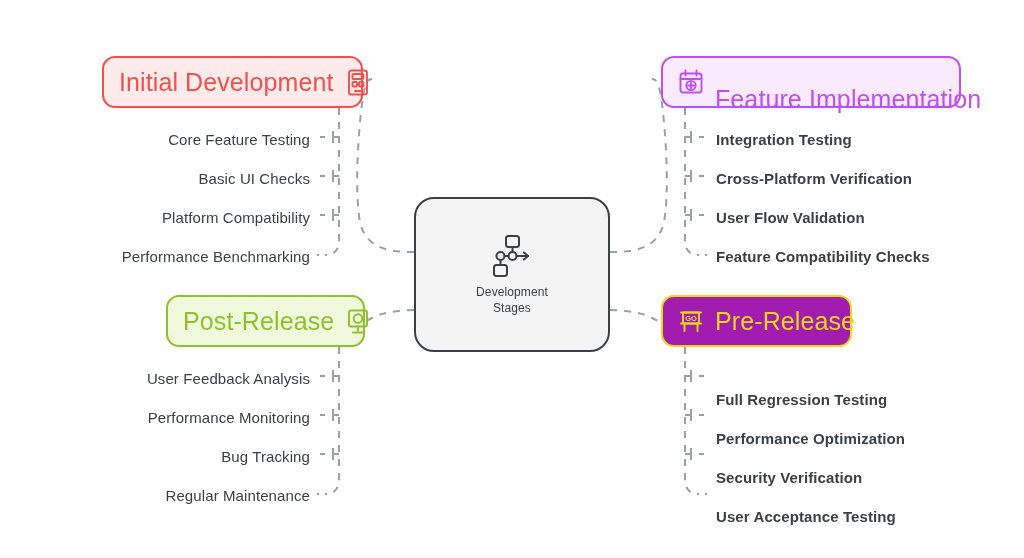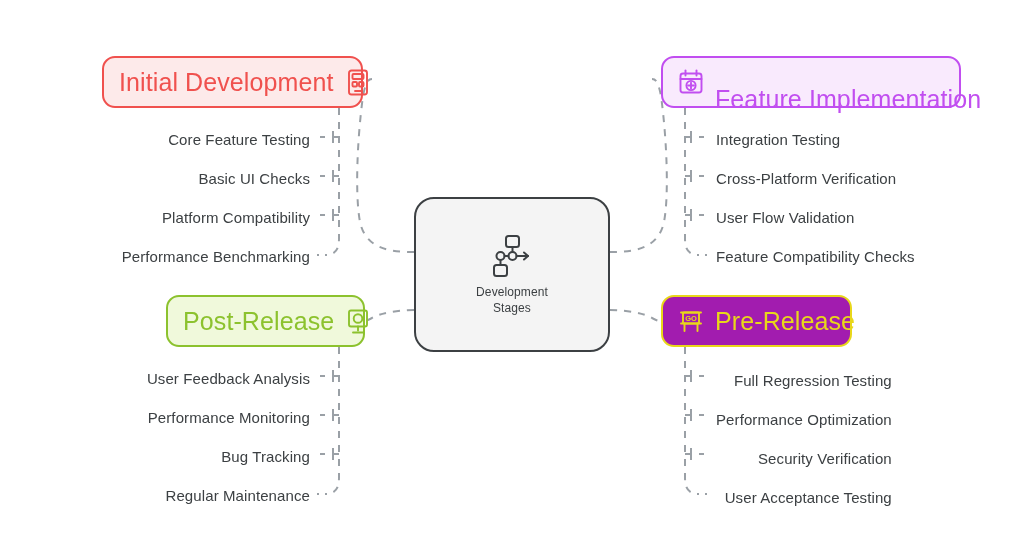--- a/index.html
+++ b/index.html
@@ -106,27 +106,27 @@
   }
   .leaf {
     font-size: 15px;
     color: #3c4043;
     white-space: nowrap;
     height: 39px;
     display: flex;
     align-items: center;
     letter-spacing: .1px;
   }
-  .leaf-list.right .leaf { justify-content: flex-start; }
+  .leaf-list.right .leaf { justify-content: flex-start; font-weight: bold; }
   .leaf-list.left  .leaf { justify-content: flex-end; }
 
   #leaves-initial { right: 714px; top: 120px; }
   #leaves-post    { right: 714px; top: 359px; }
   #leaves-feature { left: 716px;  top: 120px; }
-  #leaves-pre     { left: 716px;  top: 361px; align-items: flex-end; }
+  #leaves-pre     { left: 716px;  top: 380px; }
 </style>
 </head>
 <body>
 
 <div id="canvas">
 
   <svg id="wires" viewBox="0 0 1024 558" width="1024" height="558">
     <g fill="none" stroke="#9aa0a6" stroke-width="2" stroke-dasharray="7 7" stroke-linecap="butt">
 
       <path d="M414,252 C392,252 366,250 360,222 C355,196 357,140 363,96 C366,80 369,79 372,79"></path>

